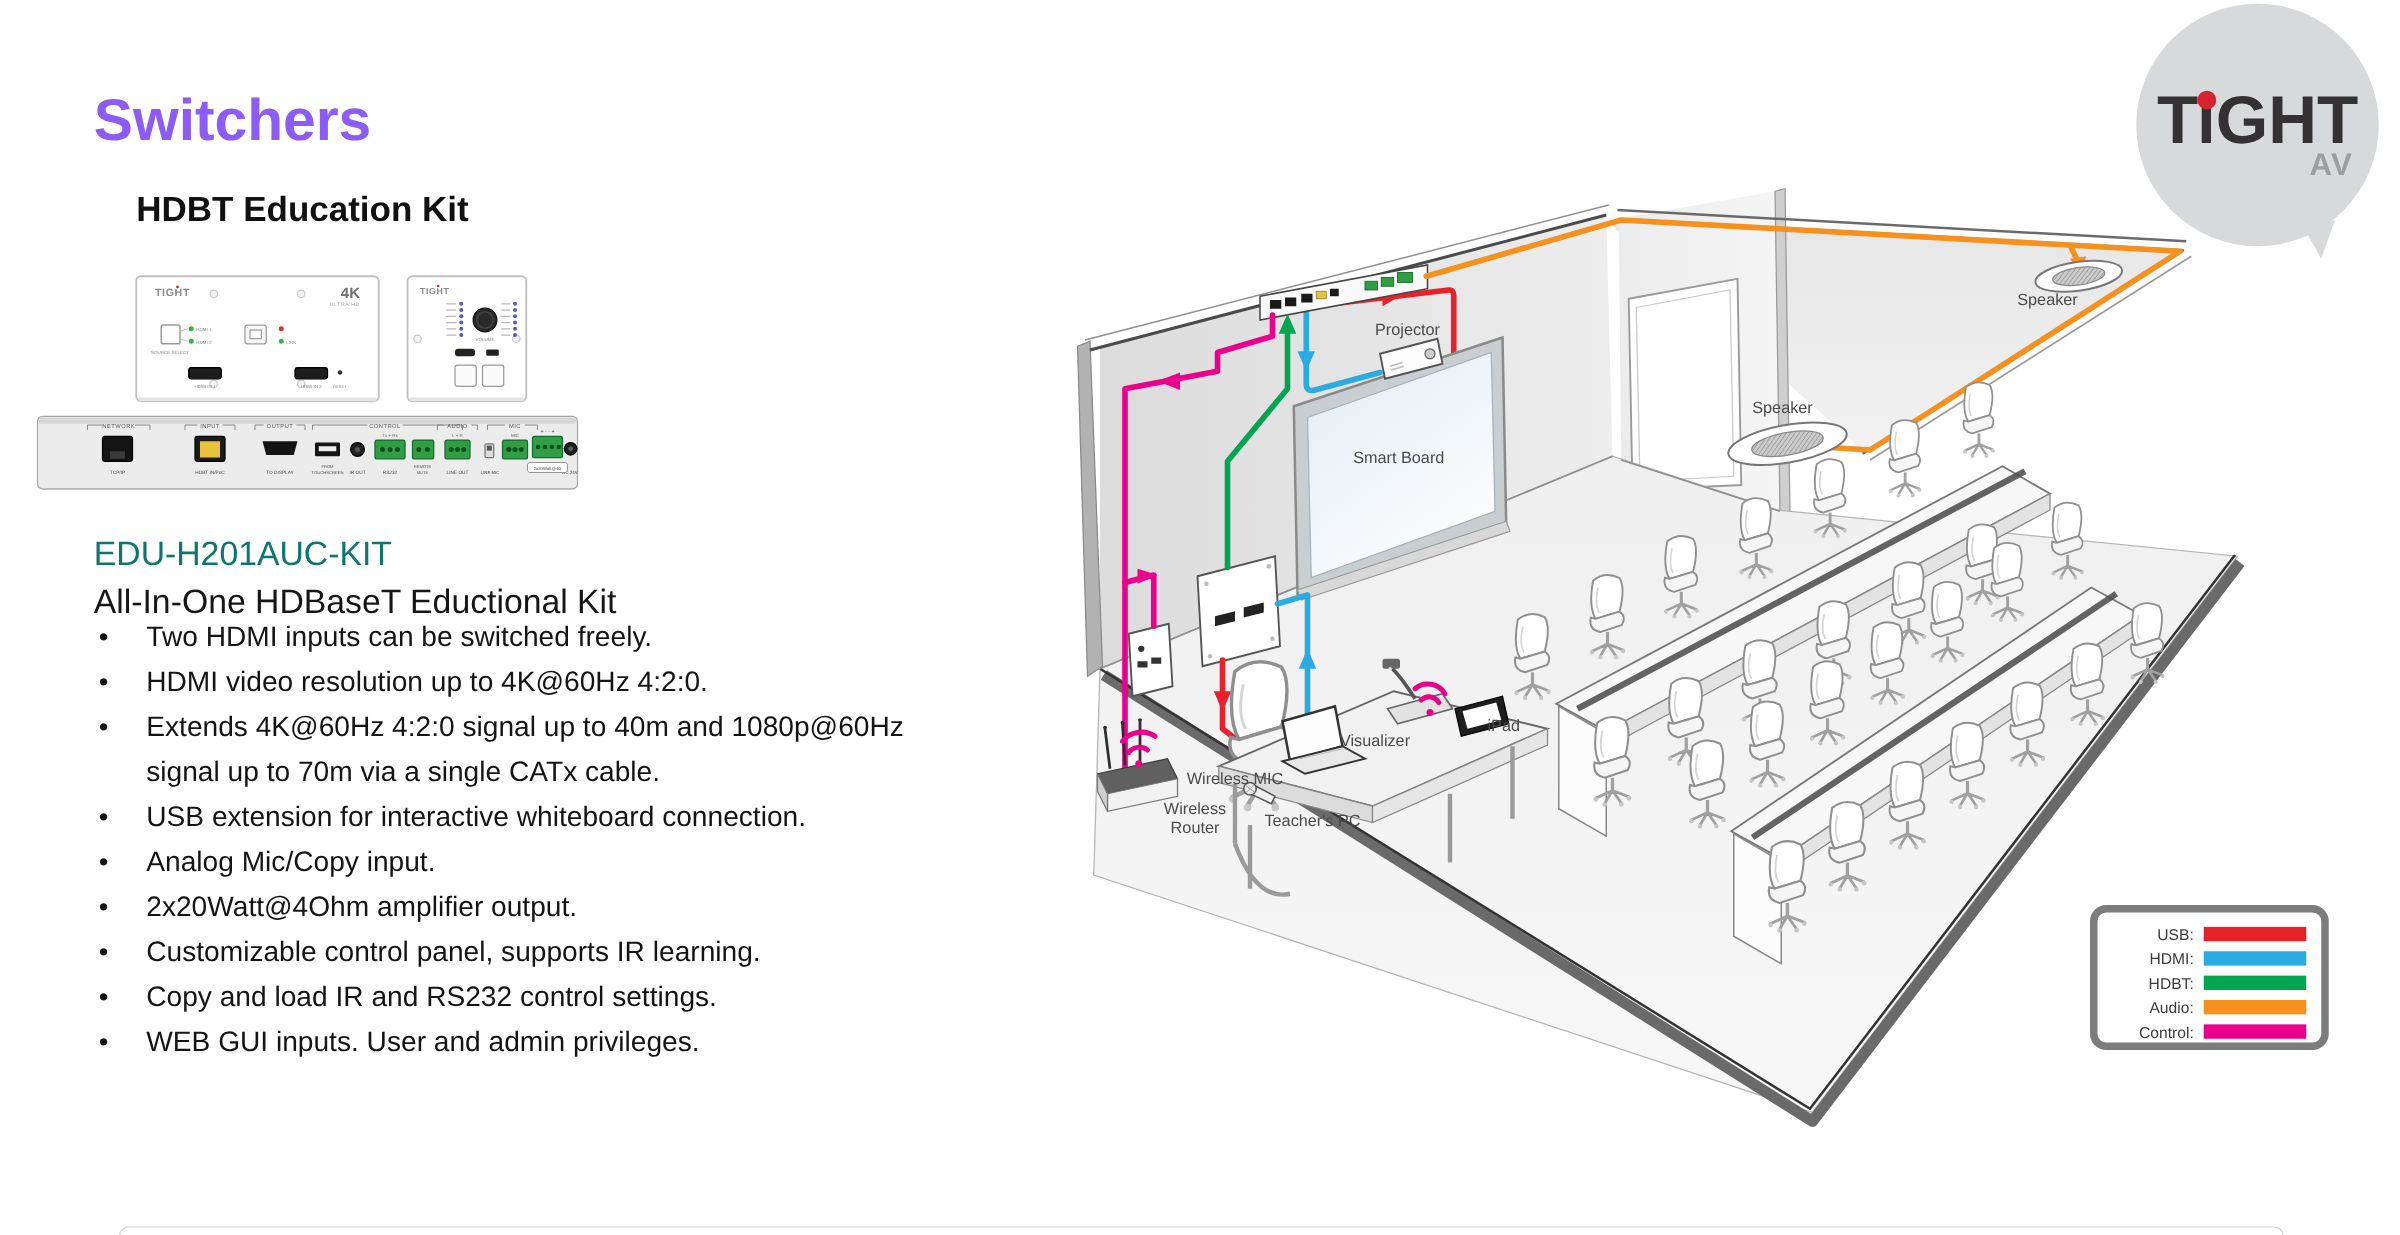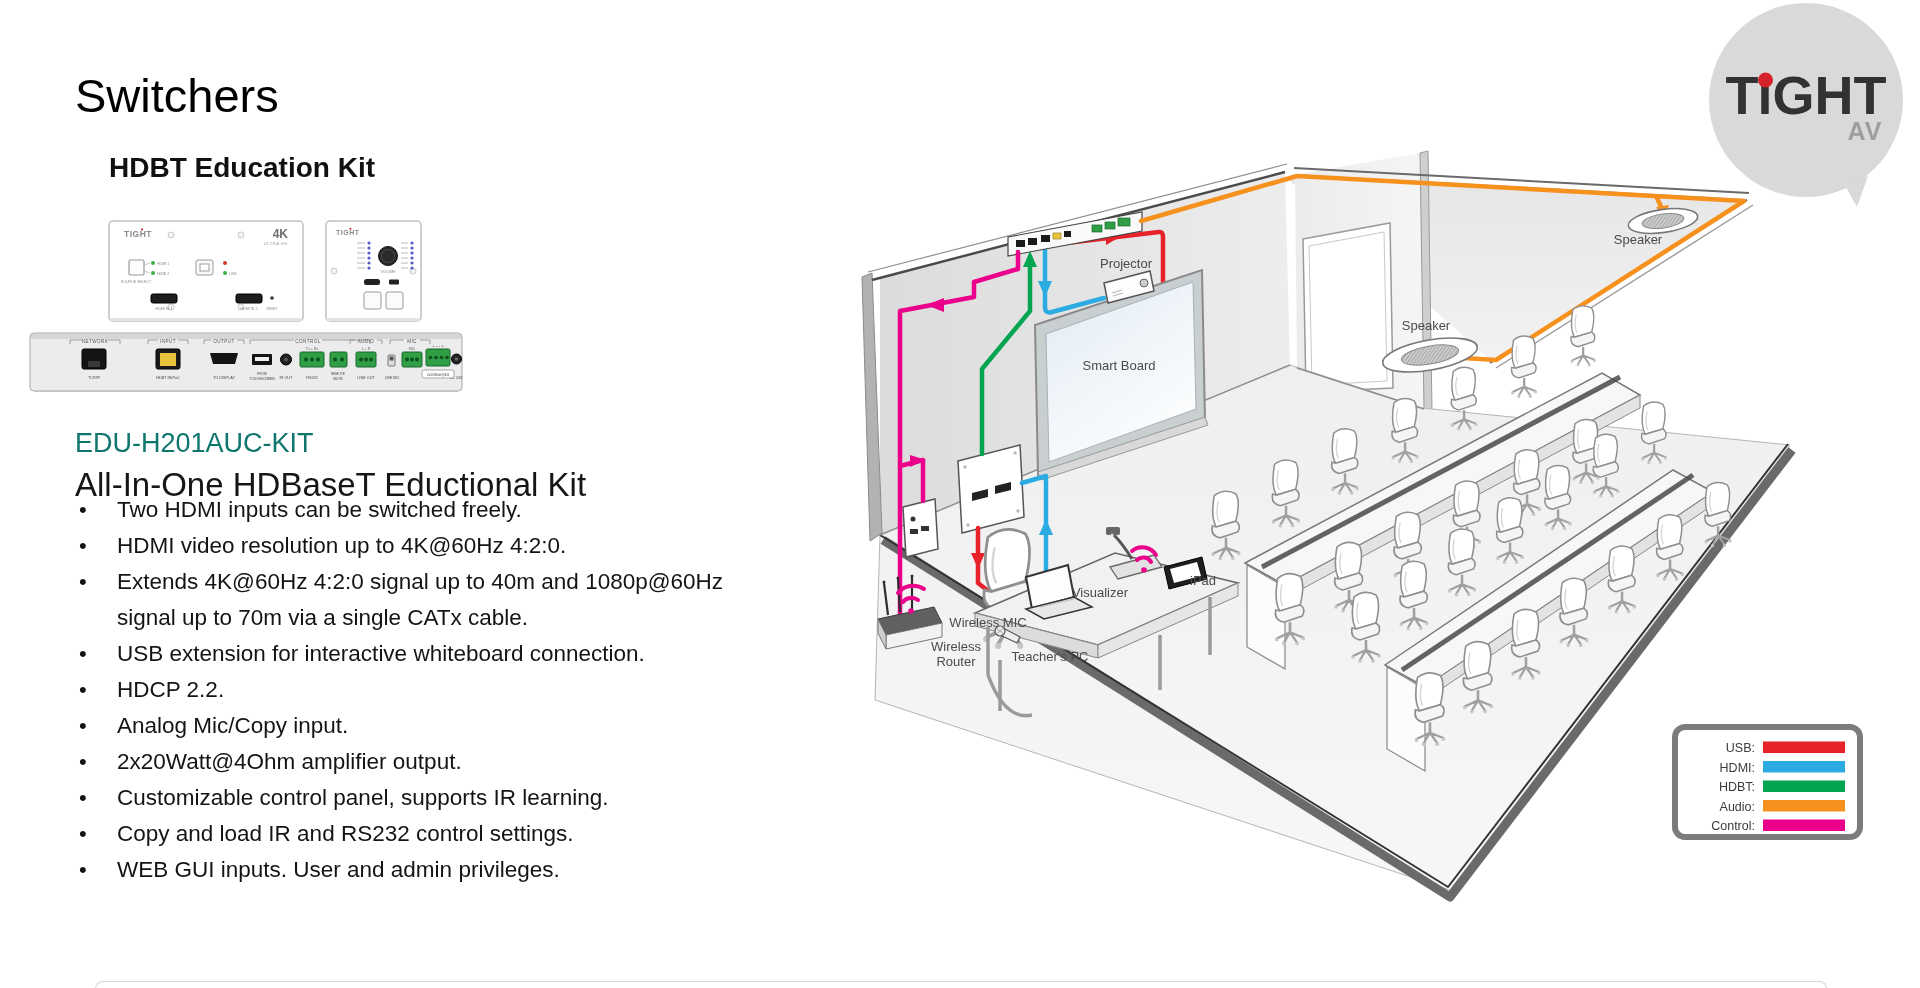--- a/index.html
+++ b/index.html
@@ -1,22 +1,22 @@
 <!DOCTYPE html>
 <html><head>
 <meta charset="utf-8">
 <style>
   html,body{margin:0;padding:0;background:#fff;}
   body{width:1920px;height:988px;overflow:hidden;font-family:"Liberation Sans",sans-serif;color:#1a1a1a;position:relative;}
   .page{position:absolute;inset:0;}
-  .title{position:absolute;left:75px;top:68px;font-size:47px;font-weight:400;letter-spacing:0;color:#000000;}
+  .title{position:absolute;left:75px;top:68px;font-size:47px;font-weight:700;letter-spacing:0;color:#8b5cf6;}
   .subtitle{position:absolute;left:75px;top:152px;font-size:28px;font-weight:700;color:#111;margin-left:34px;}
   .products{position:absolute;left:20px;top:213px;width:450px;height:185px;}
   .model{position:absolute;left:75px;top:428px;font-size:27px;color:#0f766e;}
-  .kitname{position:absolute;left:75px;top:466px;font-size:33px;color:#161616;}
+  .kitname{position:absolute;left:75px;top:466px;font-size:27px;color:#161616;}
   ul.features{position:absolute;left:75px;top:492px;width:660px;margin:0;padding:0;list-style:none;font-size:22.5px;line-height:36px;color:#141414;}
   ul.features li{position:relative;padding-left:42px;}
   ul.features li:before{content:"\2022";position:absolute;left:4px;top:0;font-size:22px;}
   .diagram{position:absolute;left:860px;top:115px;width:1010px;height:830px;}
   .logo{position:absolute;left:1695px;top:0px;width:225px;height:212px;}
   .footer-line{position:absolute;left:95px;top:981px;width:1730px;height:7px;border:1.5px solid #d4d4d4;border-bottom:none;border-radius:12px 12px 0 0;background:#fff;}
   svg text{font-family:"Liberation Sans",sans-serif;}
 </style>
 </head>
 <body>
@@ -191,21 +191,20 @@
   </svg>
 
   <div class="model">EDU-H201AUC-KIT</div>
   <div class="kitname">All-In-One HDBaseT Eductional Kit</div>
 
   <ul class="features">
     <li>Two HDMI inputs can be switched freely.</li>
     <li>HDMI video resolution up to 4K@60Hz 4:2:0.</li>
     <li>Extends 4K@60Hz 4:2:0 signal up to 40m and 1080p@60Hz signal up to 70m via a single CATx cable.</li>
     <li>USB extension for interactive whiteboard connection.</li>
-    <li>HDCP 2.2.</li>
     <li>Analog Mic/Copy input.</li>
     <li>2x20Watt@4Ohm amplifier output.</li>
     <li>Customizable control panel, supports IR learning.</li>
     <li>Copy and load IR and RS232 control settings.</li>
     <li>WEB GUI inputs. User and admin privileges.</li>
   </ul>
 
   <svg class="diagram" viewBox="0 0 1010 830">
     <defs>
       <linearGradient id="wallA" x1="0" y1="0" x2="1" y2="0">

